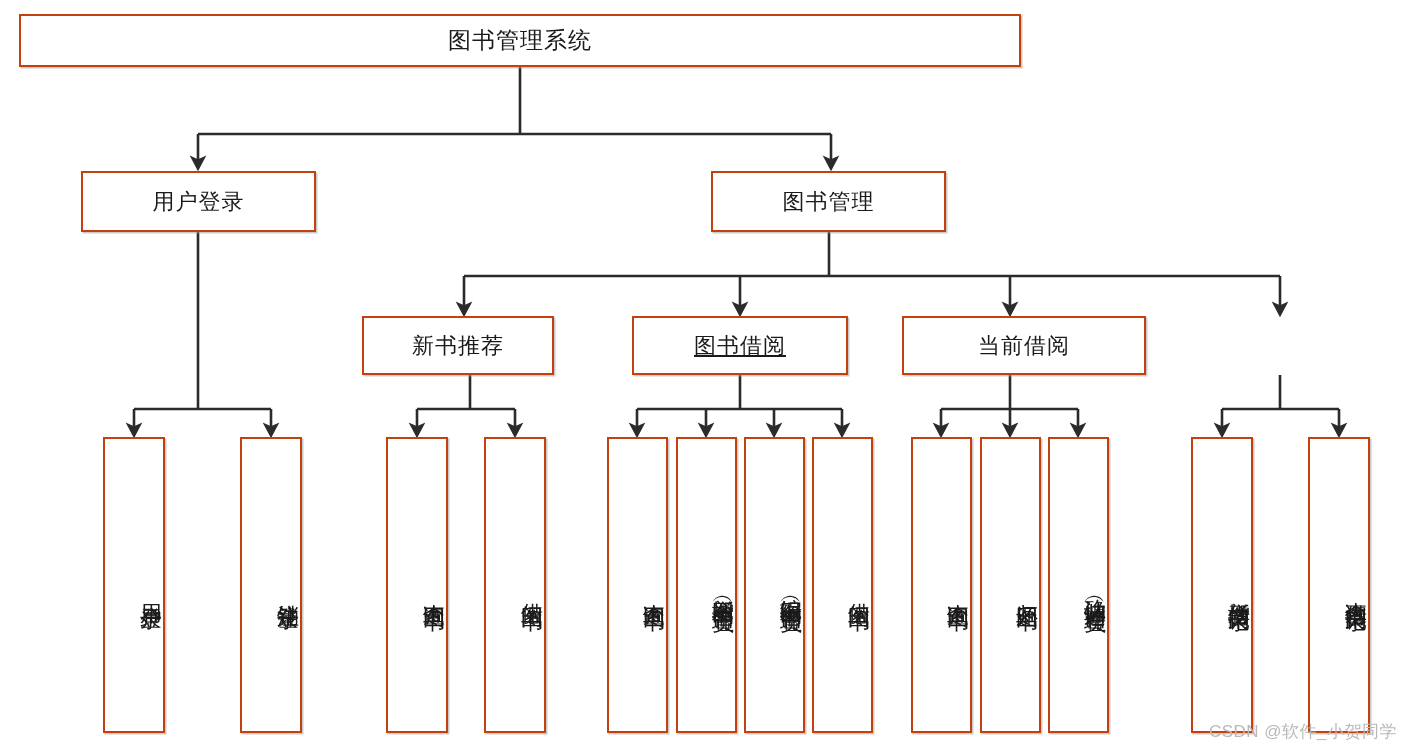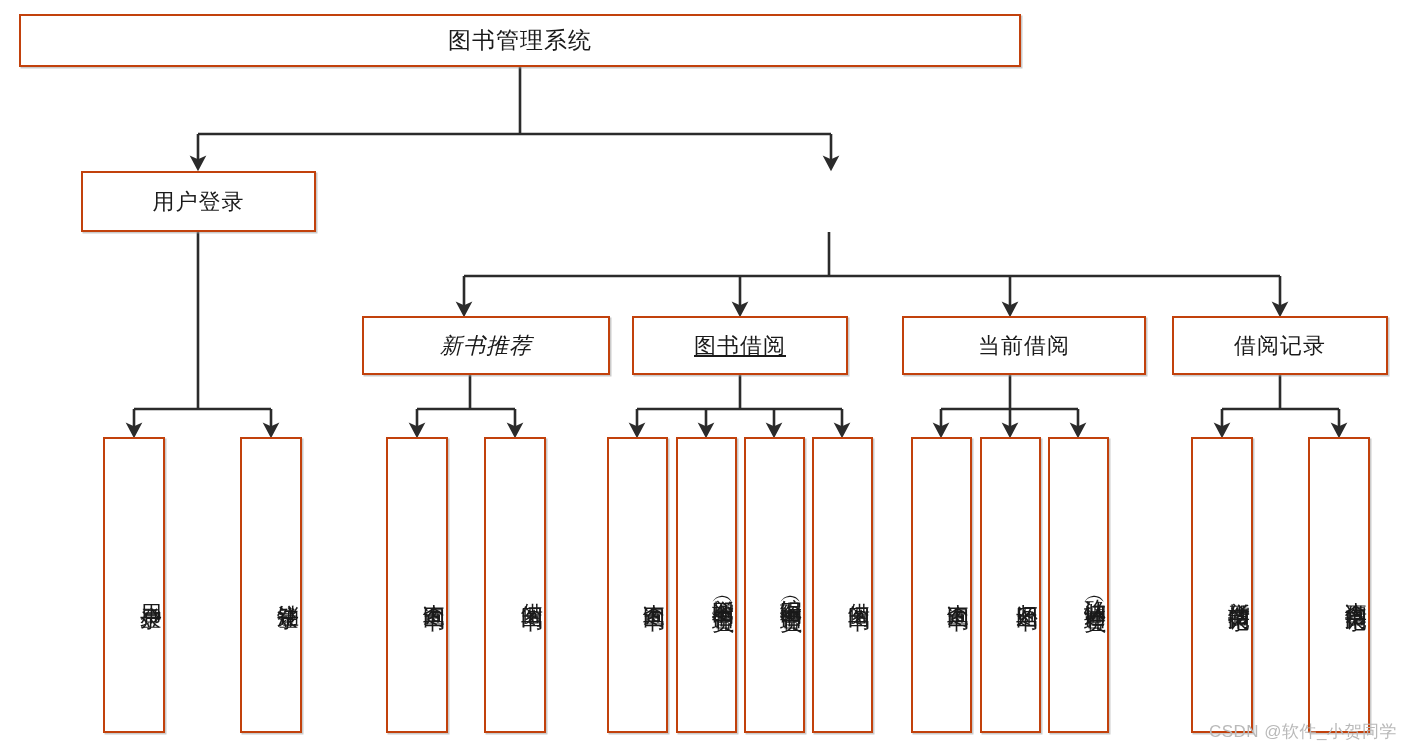--- a/index.html
+++ b/index.html
@@ -97,25 +97,25 @@
       <path d="M 1280 375 L 1280 409"></path>
       <path d="M 1222 409 L 1339 409"></path>
       <path d="M 1222 409 L 1222 430" marker-end="url(#arrow)"></path>
       <path d="M 1339 409 L 1339 430" marker-end="url(#arrow)"></path>
     </g>
   </svg>
 
   <div class="node horiz root" style="left:19px;top:14px;width:1002px;height:53px;">图书管理系统</div>
 
   <div class="node horiz" style="left:81px;top:171px;width:235px;height:61px;">用户登录</div>
+  <div class="node horiz" style="left:711px;top:171px;width:235px;height:61px;">图书管理</div>
 
-  <div class="node horiz" style="left:362px;top:316px;width:248px;height:59px;font-style:italic;">新书推荐</div>
+  <div class="node horiz" style="left:362px;top:316px;width:192px;height:59px;">新书推荐</div>
   <div class="node horiz" style="left:632px;top:316px;width:216px;height:59px;text-decoration:underline;">图书借阅</div>
   <div class="node horiz" style="left:902px;top:316px;width:244px;height:59px;">当前借阅</div>
-  <div class="node horiz" style="left:1172px;top:316px;width:216px;height:59px;">借阅记录</div>
 
   <div class="node vert" style="left:103px;top:437px;width:62px;height:296px;">用户登录</div>
   <div class="node vert" style="left:240px;top:437px;width:62px;height:296px;">注销登录</div>
 
   <div class="node vert" style="left:386px;top:437px;width:62px;height:296px;">查询图书</div>
   <div class="node vert" style="left:484px;top:437px;width:62px;height:296px;">借阅图书</div>
 
   <div class="node vert" style="left:607px;top:437px;width:61px;height:296px;">查询图书</div>
   <div class="node vert" style="left:676px;top:437px;width:61px;height:296px;">新增图书（管理员）</div>
   <div class="node vert" style="left:744px;top:437px;width:61px;height:296px;">编辑图书（管理员）</div>

